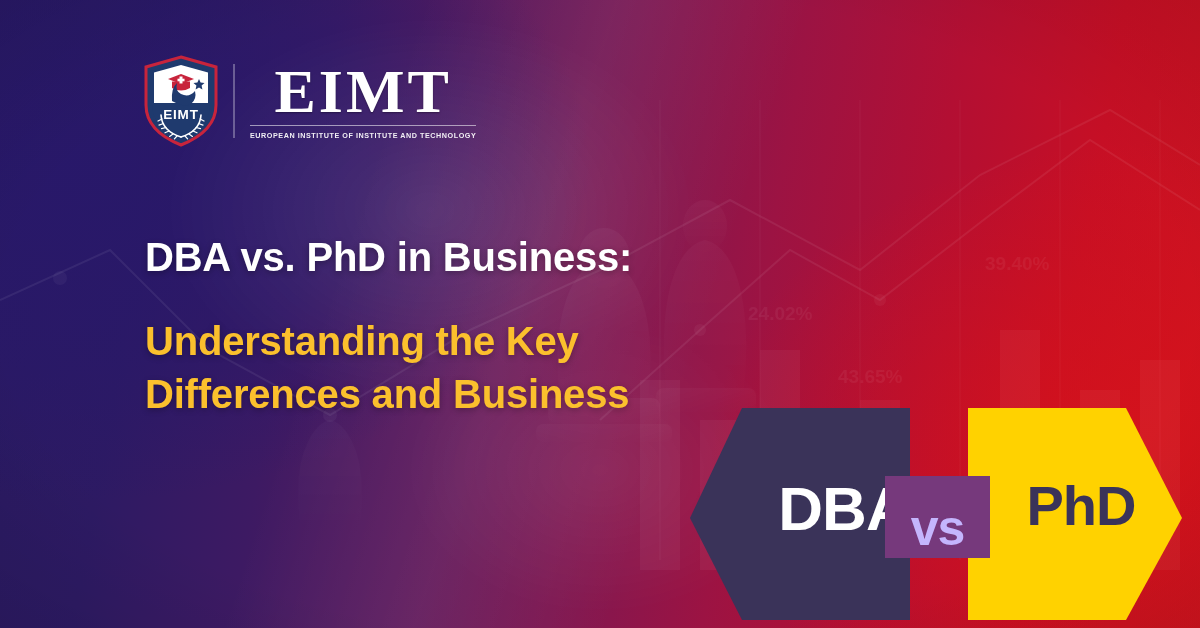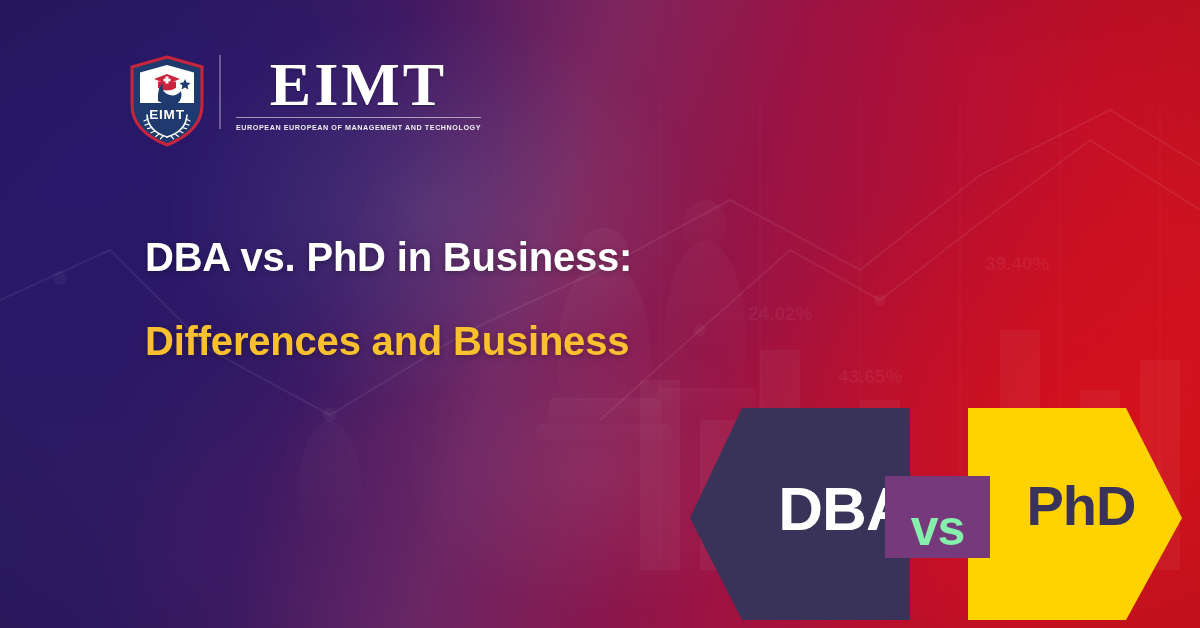--- a/index.html
+++ b/index.html
@@ -73,24 +73,24 @@
     position: absolute;
     inset: 0;
     background: radial-gradient(ellipse 88% 92% at 50% 50%,
         rgba(0,0,0,0.0) 56%,
         rgba(0,0,0,0.16) 100%);
   }
 
   
   .logo-lockup {
     position: absolute;
-    left: 128px;
+    left: 142px;
     top: 55px;
     display: flex;
-    align-items: flex-start;
+    align-items: center;
     gap: 13px;
   }
   .logo-shield { width: 78px; height: 92px; display: block; }
   .logo-divider {
     width: 2px;
     height: 74px;
     background: rgba(255,255,255,0.30);
     margin-right: 2px;
   }
   .logo-wordblock {
@@ -182,21 +182,21 @@
     position: absolute;
     left: 0;
     top: 0;
     width: 105px;
     height: 104px;
     display: flex;
     align-items: center;
     justify-content: center;
     font-size: 50px;
     font-weight: 700;
-    color: #86efac;
+    color: #c4b5fd;
     letter-spacing: -1px;
     line-height: 1;
   }
   .badge-phd-text {
     position: absolute;
     left: 300px;
     top: 78px;
     width: 190px;
     text-align: center;
     font-size: 56px;
@@ -311,27 +311,28 @@
                  M27 76 l-4 1.8 M31 79 l-3.4 2.4 M35 81 l-2.6 2.8"></path>
         <path d="M58 64 l4 2 M56.5 68.5 l4.5 1.6 M54 72.5 l4.5 1.2
                  M51 76 l4 1.8 M47 79 l3.4 2.4 M43 81 l2.6 2.8"></path>
       </g>
     </svg>
 
     <div class="logo-divider"></div>
 
     <div class="logo-wordblock">
       <div class="logo-word">EIMT</div>
-      <div class="logo-tagline">EUROPEAN EUROPEAN OF MANAGEMENT AND TECHNOLOGY</div>
+      <div class="logo-tagline">EUROPEAN INSTITUTE OF INSTITUTE AND TECHNOLOGY</div>
     </div>
   </div>
 
   <div class="headline-block">
     <h1 class="headline-main">DBA vs. PhD in Business:</h1>
     <h2 class="headline-sub">
+      <span>Understanding the Key</span>
       <span>Differences and Business</span>
     </h2>
   </div>
 
   <div class="badge">
     <svg width="500" height="228" viewBox="0 0 500 228" aria-hidden="true">
       <polygon points="56,8 224,8 224,220 56,220 4,118" fill="#3a3359"></polygon>
       <polygon points="282,8 440,8 496,118 440,220 282,220" fill="#ffd200"></polygon>
     </svg>
     <div class="badge-dba-text">DBA</div>

